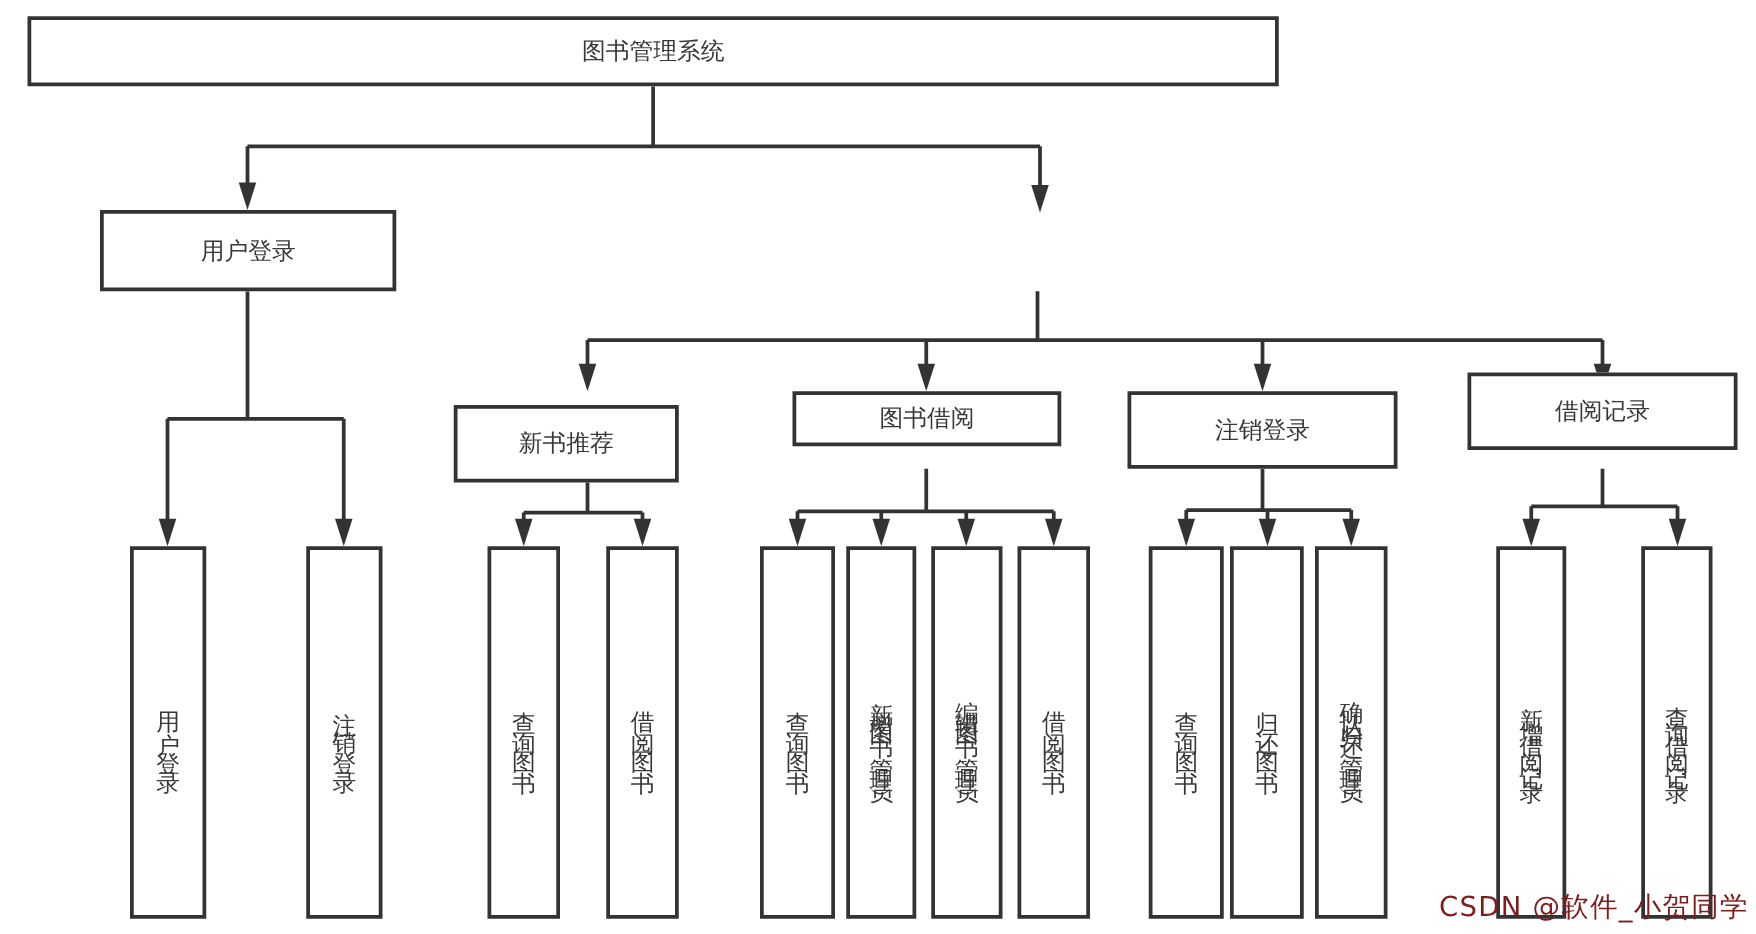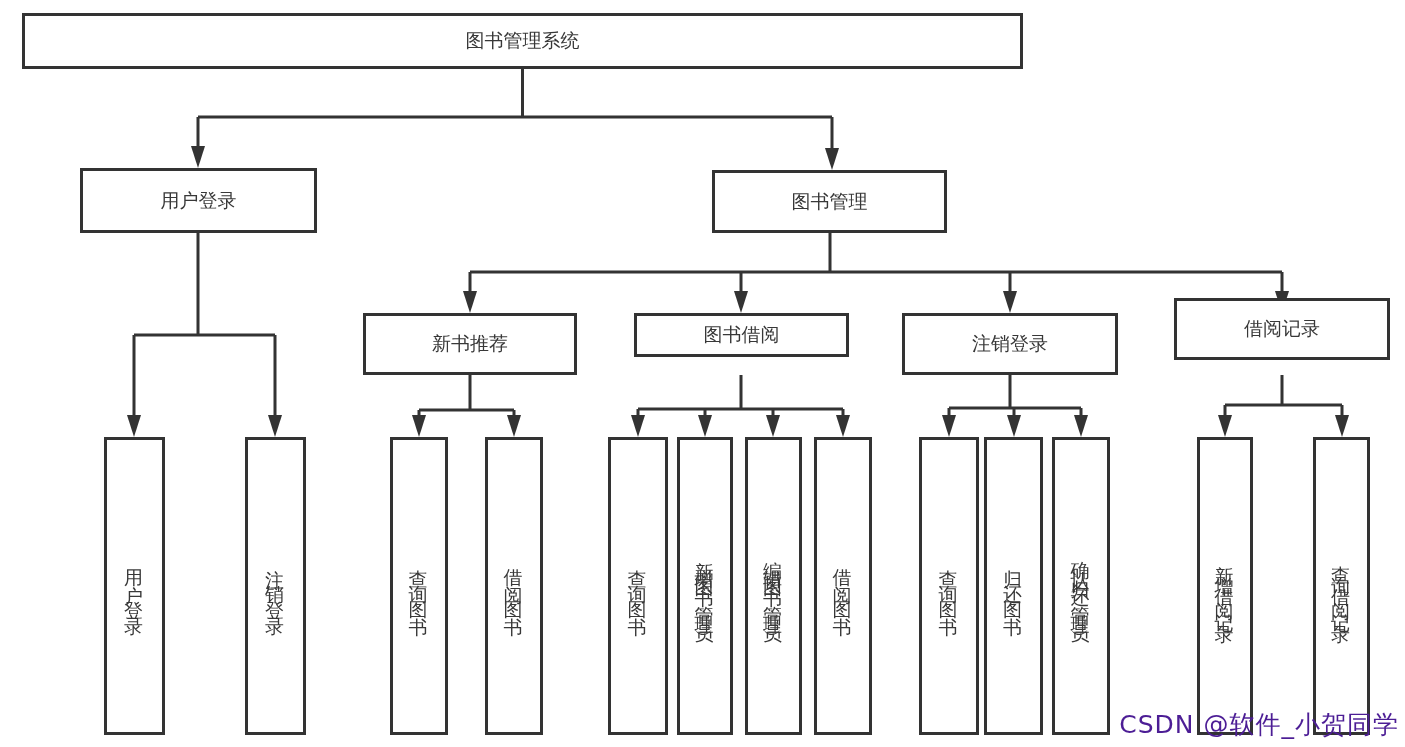--- a/index.html
+++ b/index.html
@@ -12,21 +12,21 @@
     position:absolute;border:3px solid #333333;background:#ffffff;
     display:flex;align-items:center;justify-content:center;
     box-sizing:border-box;font-size:19px;z-index:2;
   }
   .box span{white-space:nowrap;}
   .vtext{writing-mode:vertical-rl;text-orientation:mixed;}
   .len4 .vtext{letter-spacing:16px;}
   .len6 .vtext{letter-spacing:12px;}
   .len9 .vtext{letter-spacing:9px;}
   .watermark{
-    position:absolute;right:6px;bottom:6px;font-size:25px;color:#4c1d95;
+    position:absolute;right:6px;bottom:6px;font-size:22px;color:#7f1d1d;
     letter-spacing:1px;z-index:5;white-space:nowrap;margin-top:40px;
   }
 </style>
 </head>
 <body>
 
 <div class="stage">
 
   <svg class="wires" width="1405" height="747">
       <path d="M522.5 69 V117 M198 117 H832 M198 117 V154 M832 117 V156 M198 233 V335 M134 335 H275 M134 335 V423 M275 335 V423 M830 233 V272 M470 272 H1282 M470 272 V299 M741 272 V299 M1010 272 V299 M1282 272 V299 M470 375 V410 M419 410 H514 M419 410 V423 M514 410 V423 M741 375 V409 M638 409 H843 M638 409 V423 M705 409 V423 M773 409 V423 M843 409 V423 M1010 375 V408 M949 408 H1081 M949 408 V423 M1014 408 V423 M1081 408 V423 M1282 375 V405 M1225 405 H1342 M1225 405 V423 M1342 405 V423 " fill="none" stroke="#333333" stroke-width="3"></path>
@@ -51,25 +51,22 @@
       <polygon points="1335,415 1349,415 1342,437" fill="#333333"></polygon>
     </svg>
 
   <div class="box h" style="left:22px;top:13px;width:1001px;height:56px">
     <span>图书管理系统</span>
   </div>
 
   <div class="box h" style="left:80px;top:168px;width:237px;height:65px">
     <span>用户登录</span>
   </div>
-  <div class="box h" style="left:712px;top:170px;width:235px;height:63px">
-    <span>图书管理</span>
-  </div>
 
-  <div class="box h" style="left:363px;top:313px;width:214px;height:62px">
+  <div class="box h" style="left:363px;top:324px;width:180px;height:62px">
     <span>新书推荐</span>
   </div>
   <div class="box h" style="left:634px;top:313px;width:215px;height:44px">
     <span>图书借阅</span>
   </div>
   <div class="box h" style="left:902px;top:313px;width:216px;height:62px">
     <span>注销登录</span>
   </div>
   <div class="box h" style="left:1174px;top:298px;width:216px;height:62px">
     <span>借阅记录</span>

